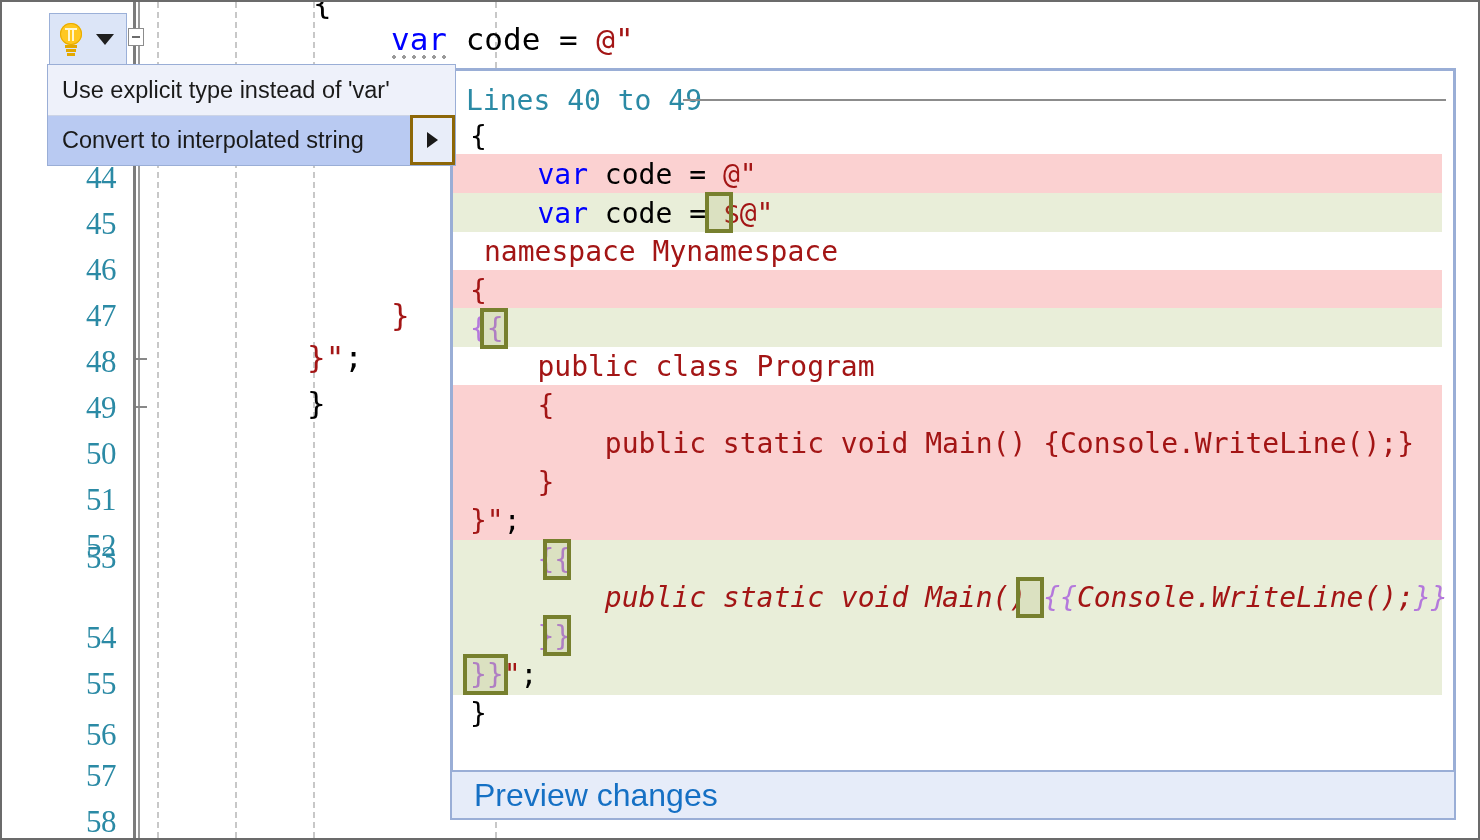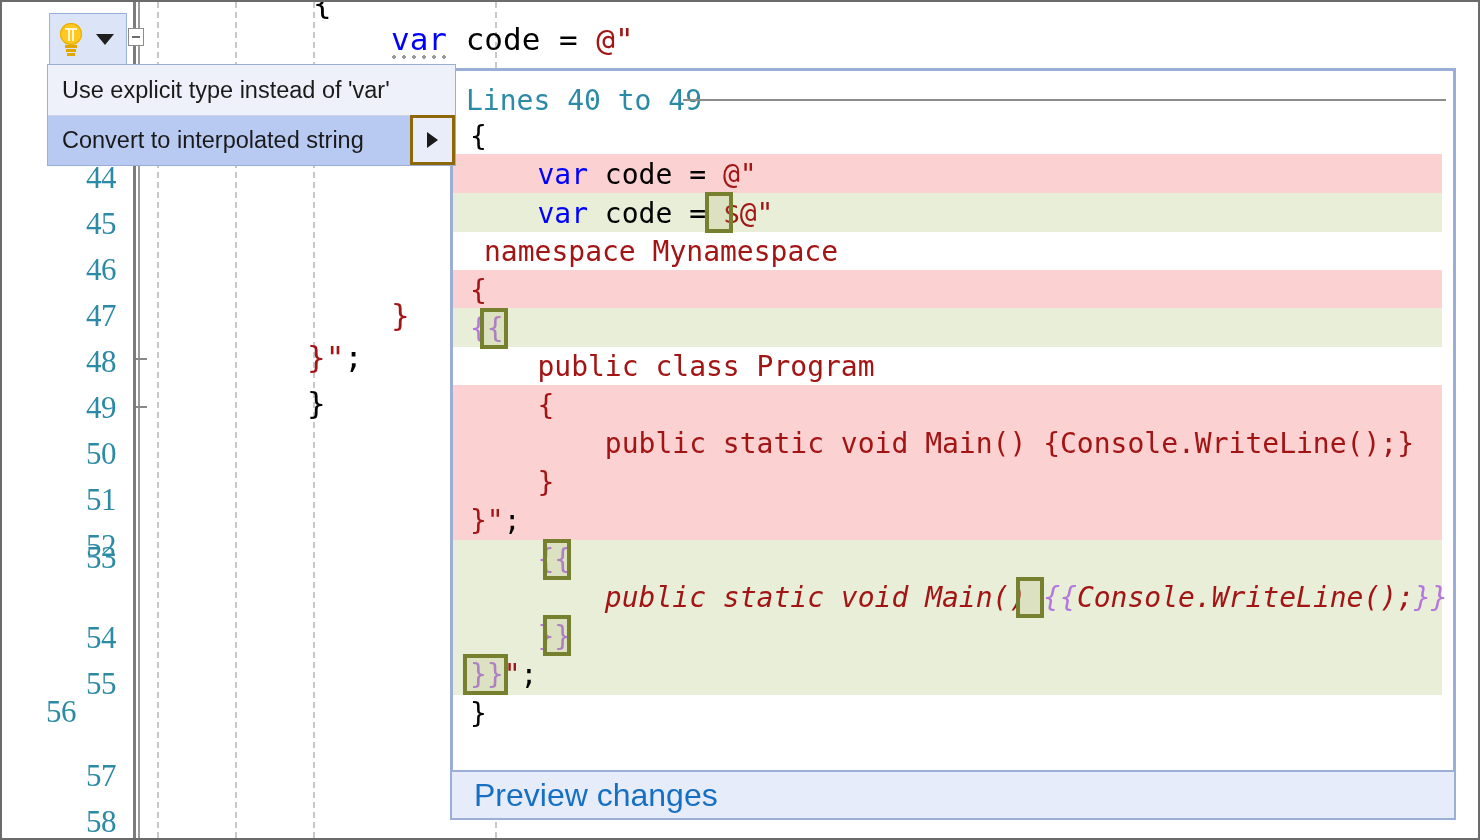--- a/index.html
+++ b/index.html
@@ -349,21 +349,21 @@
       <div class="lineno" style="top:252px;">46</div>
       <div class="lineno" style="top:298px;">47</div>
       <div class="lineno" style="top:344px;">48</div>
       <div class="lineno" style="top:390px;">49</div>
       <div class="lineno" style="top:436px;">50</div>
       <div class="lineno" style="top:482px;">51</div>
       <div class="lineno" style="top:528px;">52</div>
       <div class="lineno" style="top:540px;">53</div>
       <div class="lineno" style="top:620px;">54</div>
       <div class="lineno" style="top:666px;">55</div>
-      <div class="lineno" style="top:694px;text-align:center;">56</div>
+      <div class="lineno" style="top:717px;">56</div>
       <div class="lineno" style="top:758px;">57</div>
       <div class="lineno" style="top:804px;">58</div>
     </div>
     <div id="gutter-edge"></div>
 
     <div id="bulb-splitter"></div>
     <div id="bulb-button">
       <div id="bulb-icon">
         <div class="glass"></div>
         <div class="filtop"></div>

